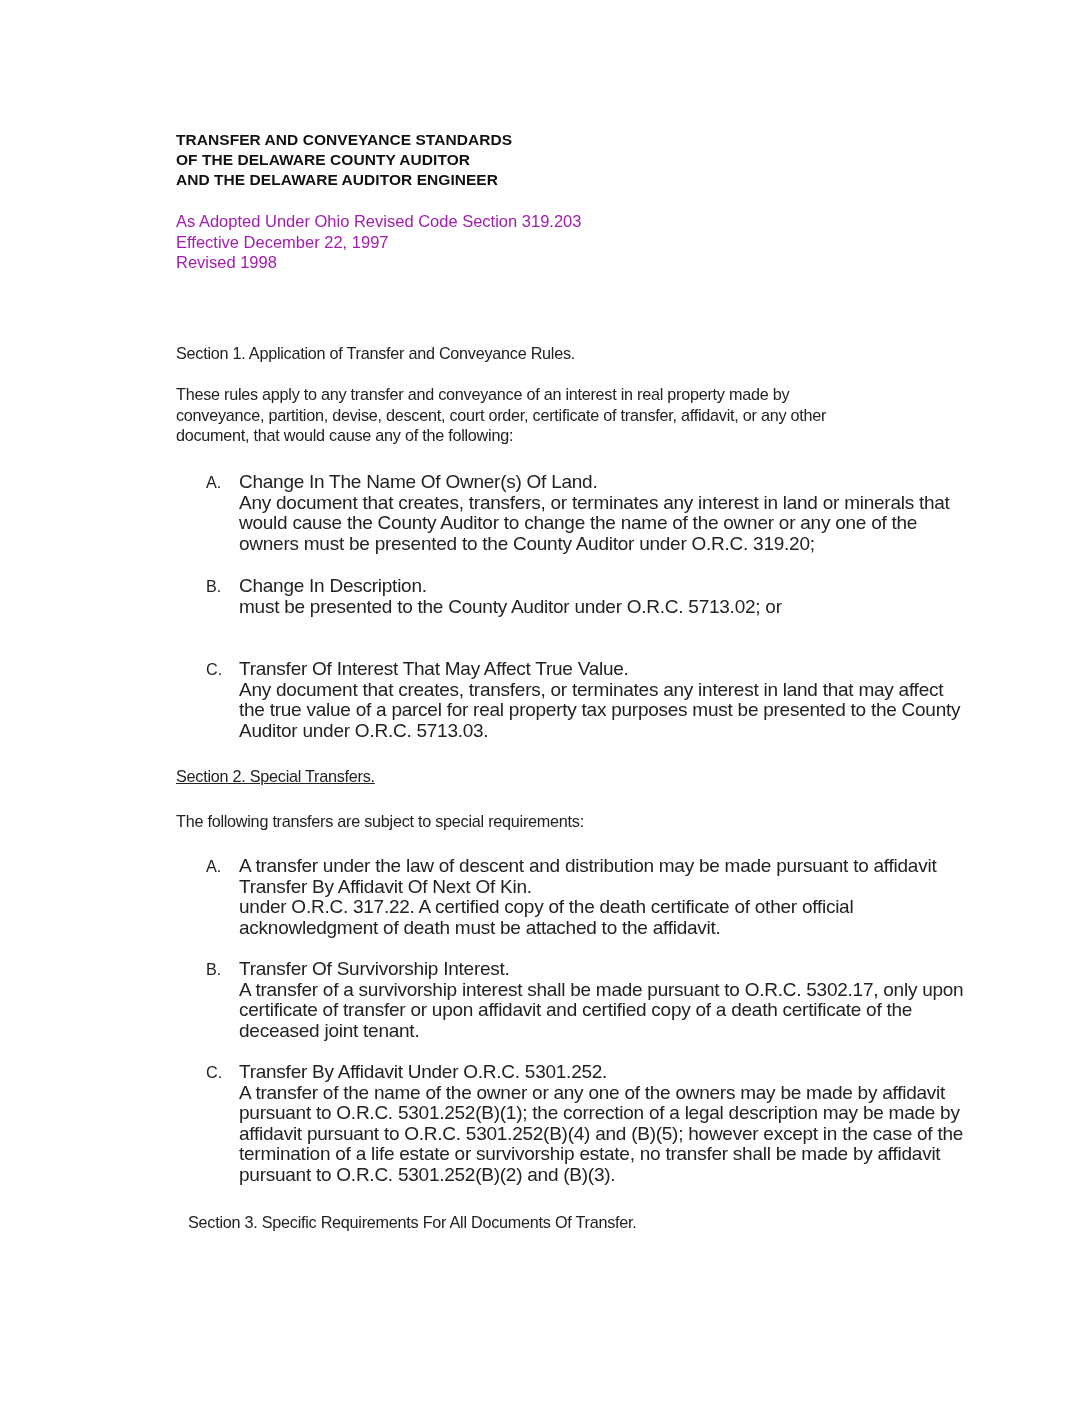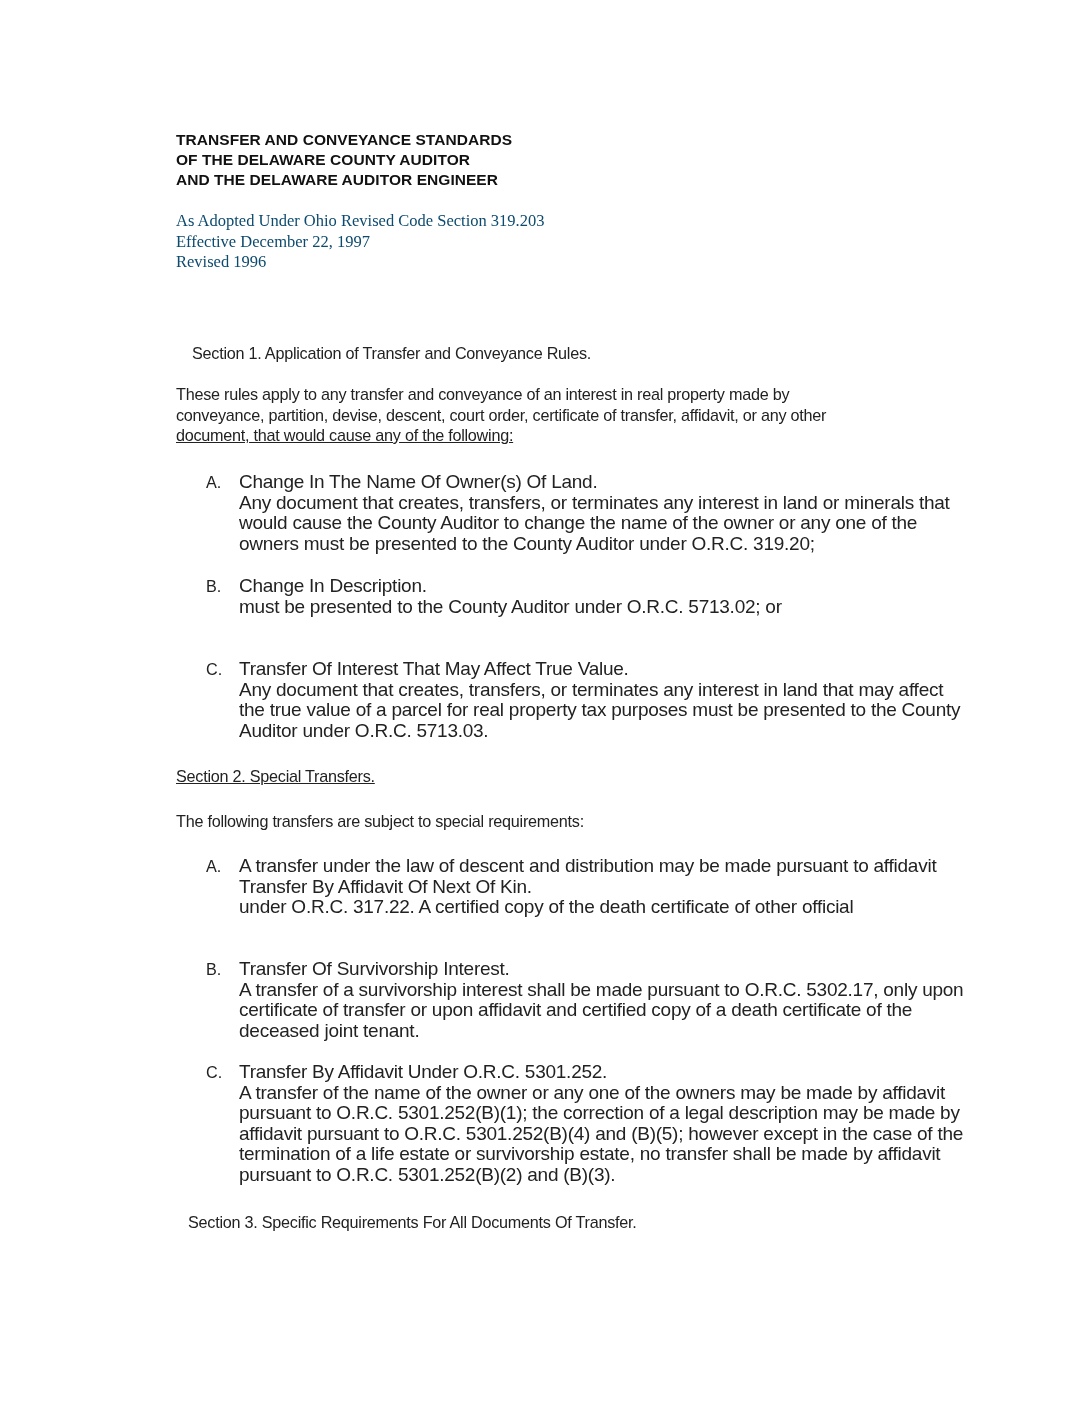--- a/index.html
+++ b/index.html
@@ -24,22 +24,21 @@
     .title-line {
       font-weight: bold;
       font-size: 15.5px;
       line-height: 20.5px;
       letter-spacing: 0.05px;
       color: #111;
     }
     .meta-line {
       font-size: 16.5px;
       line-height: 20.5px;
-      color: #0c4a6e;
-      font-family: Liberation Serif, serif;
+      color: #a21caf;
     }
     .body-text {
       font-size: 16.2px;
       line-height: 20.6px;
       color: #222;
       letter-spacing: -0.25px;
     }
     .block { position: absolute; }
     .item-letter {
       position: absolute;
@@ -60,27 +59,27 @@
 <body>
 
 <div class="page">
 
   <div class="abs title-line" style="left:160px; top:130px;">TRANSFER AND CONVEYANCE STANDARDS</div>
   <div class="abs title-line" style="left:160px; top:150px;">OF THE DELAWARE COUNTY AUDITOR</div>
   <div class="abs title-line" style="left:160px; top:170px;">AND THE DELAWARE AUDITOR ENGINEER</div>
 
   <div class="abs meta-line" style="left:160px; top:211px;">As Adopted Under Ohio Revised Code Section 319.203</div>
   <div class="abs meta-line" style="left:160px; top:232px;">Effective December 22, 1997</div>
-  <div class="abs meta-line" style="left:160px; top:252px;">Revised 1996</div>
+  <div class="abs meta-line" style="left:160px; top:252px;">Revised 1998</div>
 
-  <div class="abs body-text" style="left:160px; top:343px;margin-left:16px;">Section 1. Application of Transfer and Conveyance Rules.</div>
+  <div class="abs body-text" style="left:160px; top:343px;">Section 1. Application of Transfer and Conveyance Rules.</div>
 
   <div class="abs body-text" style="left:160px; top:384px;">These rules apply to any transfer and conveyance of an interest in real property made by</div>
   <div class="abs body-text" style="left:160px; top:405px;">conveyance, partition, devise, descent, court order, certificate of transfer, affidavit, or any other</div>
-  <div class="abs body-text" style="left:160px; top:425px;text-decoration:underline;">document, that would cause any of the following:</div>
+  <div class="abs body-text" style="left:160px; top:425px;">document, that would cause any of the following:</div>
 
   <div class="block" style="left:0; top:472px;">
     <div class="item-letter" style="left:190px; top:0;">A.</div>
     <div class="item-body" style="left:223px; top:0;">
       <div>Change In The Name Of Owner(s) Of Land.</div>
       <div>Any document that creates, transfers, or terminates any interest in land or minerals that</div>
       <div>would cause the County Auditor to change the name of the owner or any one of the</div>
       <div>owners must be presented to the County Auditor under O.R.C. 319.20;</div>
     </div>
   </div>
@@ -105,20 +104,21 @@
 
   <div class="abs body-text" style="left:160px; top:766px;text-decoration:underline;">Section 2. Special Transfers.</div>
   <div class="abs body-text" style="left:160px; top:811px;">The following transfers are subject to special requirements:</div>
 
   <div class="block" style="left:0; top:856px;">
     <div class="item-letter" style="left:190px; top:0;">A.</div>
     <div class="item-body" style="left:223px; top:0;">
       <div>A transfer under the law of descent and distribution may be made pursuant to affidavit</div>
       <div>Transfer By Affidavit Of Next Of Kin.</div>
       <div>under O.R.C. 317.22. A certified copy of the death certificate of other official</div>
+      <div>acknowledgment of death must be attached to the affidavit.</div>
     </div>
   </div>
 
   <div class="block" style="left:0; top:959px;">
     <div class="item-letter" style="left:190px; top:0;">B.</div>
     <div class="item-body" style="left:223px; top:0;">
       <div>Transfer Of Survivorship Interest.</div>
       <div>A transfer of a survivorship interest shall be made pursuant to O.R.C. 5302.17, only upon</div>
       <div>certificate of transfer or upon affidavit and certified copy of a death certificate of the</div>
       <div>deceased joint tenant.</div>

